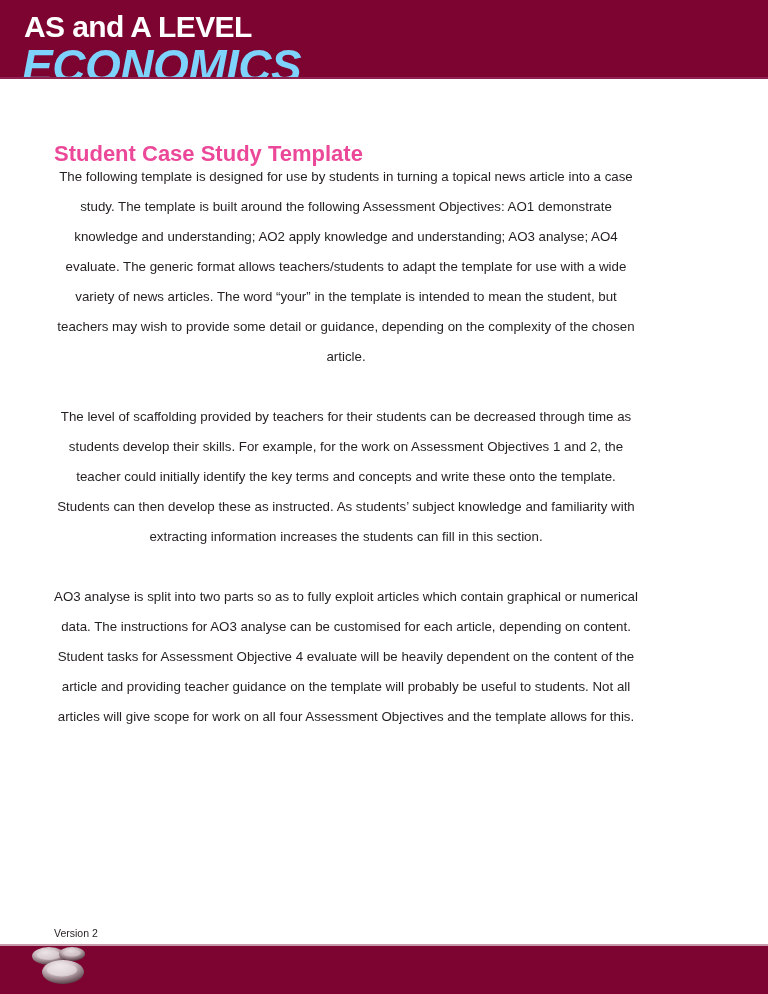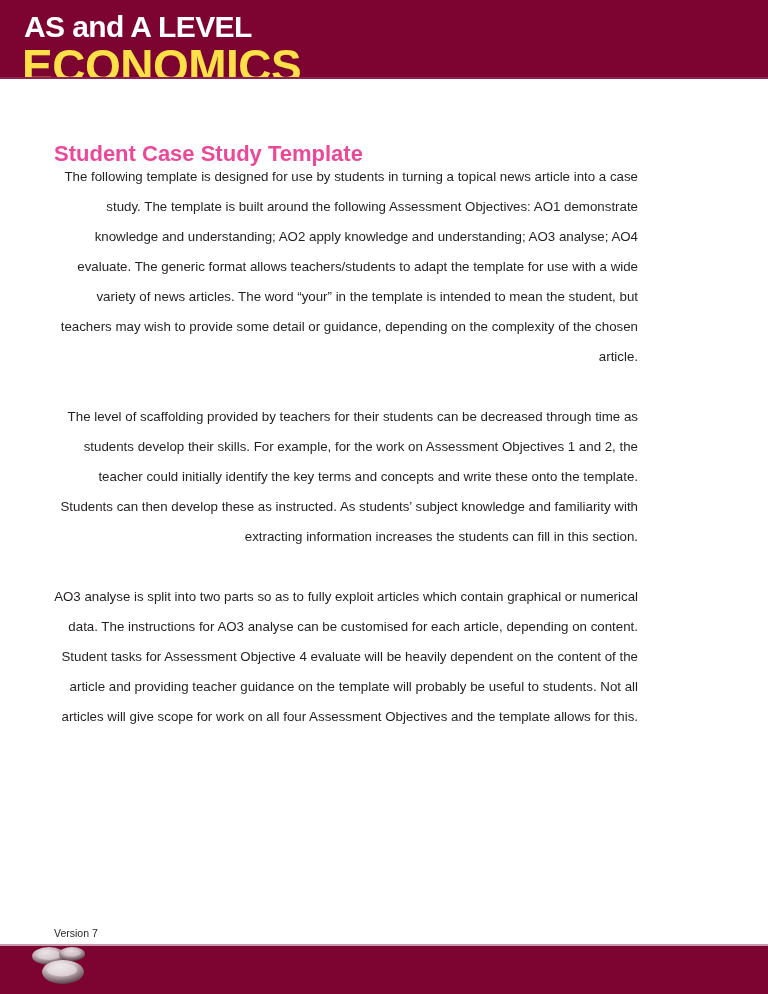--- a/index.html
+++ b/index.html
@@ -44,22 +44,23 @@
     color: #ffffff;
     line-height: 34px;
     white-space: nowrap;
   }
   .brand-line2 {
     position: absolute;
     left: 22px;
     top: 40px;
     font-size: 46px;
     font-weight: bold;
+    font-style: italic;
     letter-spacing: -0.5px;
-    color: #fde047;
+    color: #7dd3fc;
     line-height: 52px;
     white-space: nowrap;
     text-align: center;
   }
 
   
   .page-title {
     position: absolute;
     left: 54px;
     top: 126px;
@@ -74,21 +75,21 @@
     position: absolute;
     left: 54px;
     top: 162px;
     width: 584px;
   }
   .body-copy p {
     margin: 0 0 30px 0;
     font-size: 13.3px;
     line-height: 30px;
     color: #231f20;
-    text-align: right;
+    text-align: center;
   }
   .body-copy p:last-child {
     margin-bottom: 16px;
   }
 
   
   .version-label {
     position: absolute;
     left: 54px;
     top: 926px;
@@ -135,21 +136,21 @@
 </div>
 
 <h1 class="page-title">Student Case Study Template</h1>
 
 <div class="body-copy">
   <p>The following template is designed for use by students in turning a topical news article into a case study.  The template is built around the following Assessment Objectives: AO1 demonstrate knowledge and understanding; AO2 apply knowledge and understanding; AO3 analyse; AO4 evaluate. The generic format allows teachers/students to adapt the template for use with a wide variety of news articles.  The word “your” in the template is intended to mean the student, but teachers may wish to provide some detail or guidance, depending on the complexity of the chosen article.</p>
   <p>The level of scaffolding provided by teachers for their students can be decreased through time as students develop their skills.  For example, for the work on Assessment Objectives 1 and 2, the teacher could initially identify the key terms and concepts and write these onto the template.  Students can then develop these as instructed.  As students’ subject knowledge and familiarity with extracting information increases the students can fill in this section.</p>
   <p>AO3 analyse is split into two parts so as to fully exploit articles which contain graphical or numerical data.  The instructions for AO3 analyse can be customised for each article, depending on content.  Student tasks for Assessment Objective 4 evaluate will be heavily dependent on the content of the article and providing teacher guidance on the template will probably be useful to students.  Not all articles will give scope for work on all four Assessment Objectives and the template allows for this.</p>
 </div>
 
-<div class="version-label">Version 7</div>
+<div class="version-label">Version 2</div>
 
 <div class="footer-band"></div>
 
 <div class="footer-logo">
   <svg width="72" height="50" viewBox="0 0 72 50" xmlns="http://www.w3.org/2000/svg">
     <defs>
       <radialGradient id="peb1" cx="40%" cy="30%" r="75%">
         <stop offset="0%" stop-color="#f2ecee"></stop>
         <stop offset="45%" stop-color="#c9b9be"></stop>
         <stop offset="100%" stop-color="#4e3139"></stop>

